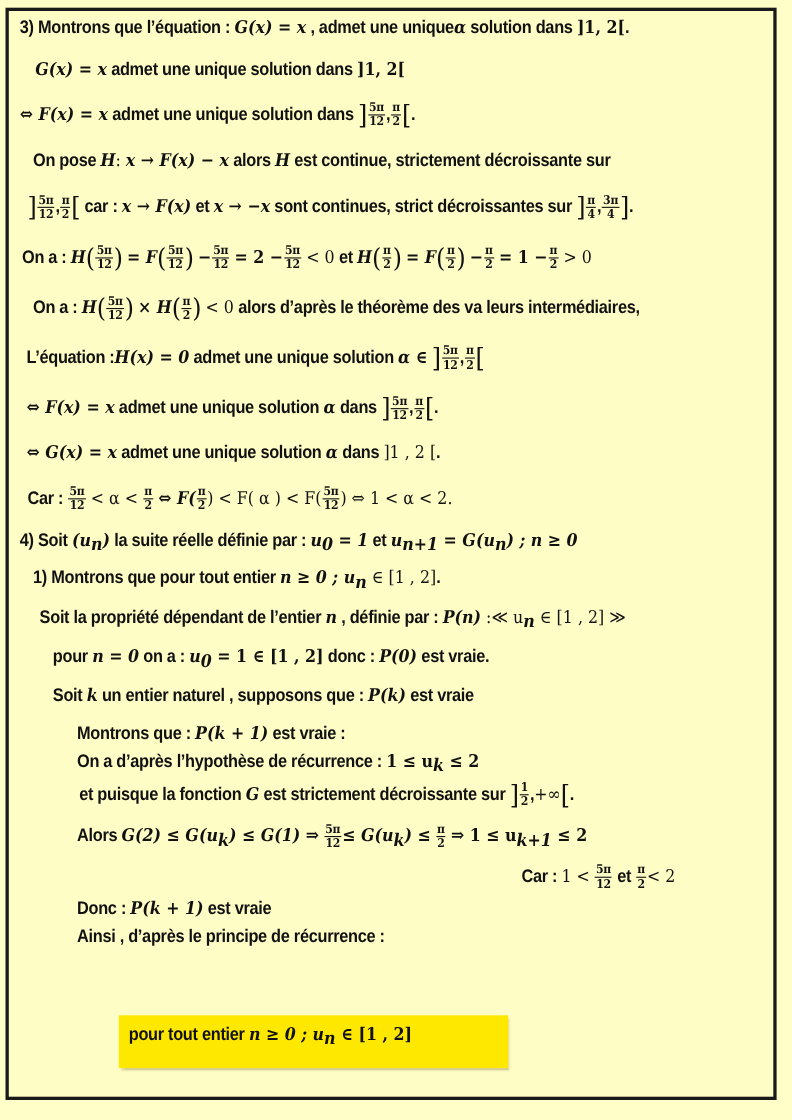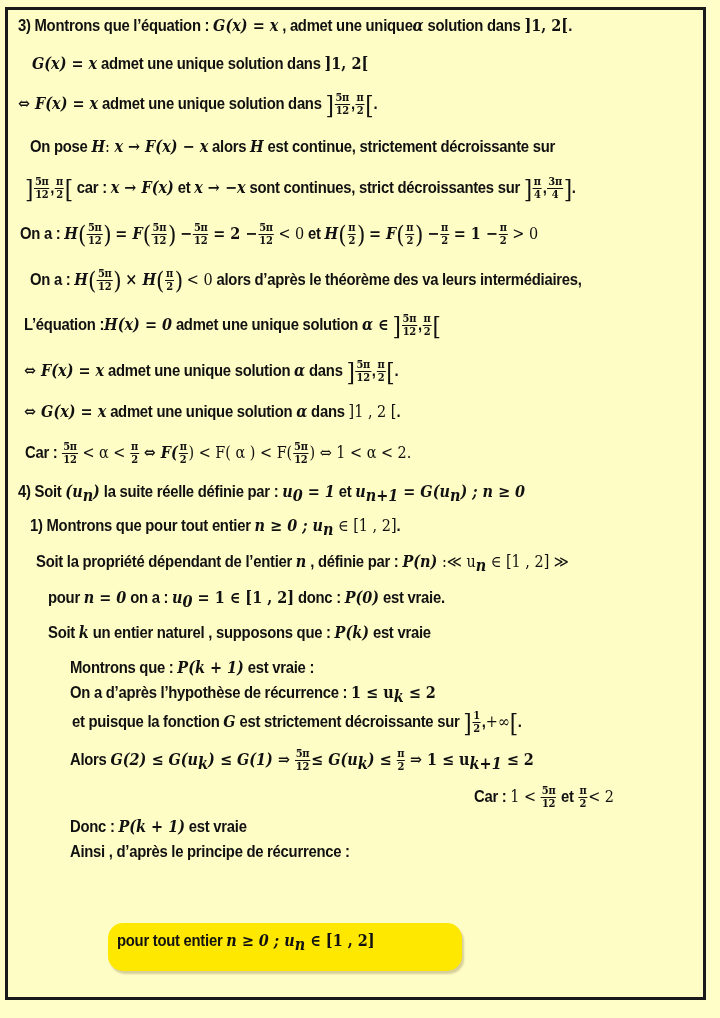--- a/index.html
+++ b/index.html
@@ -32,21 +32,20 @@
   }
   .frac > span { display:block; }
   .frac > span.num { border-bottom:1px solid #111; padding:0 1px; }
   .br { font-family:"DejaVu Serif", "Liberation Serif", serif; font-size:24px; font-weight:normal; vertical-align:middle; line-height:22px; }
   .par { font-family:"DejaVu Serif", "Liberation Serif", serif; font-size:24px; font-weight:normal; vertical-align:middle; line-height:22px; }
   sub { font-size:11px; line-height:0; }
   .highlight {
     position:absolute; left:108px; top:923px; width:354px; height:48px;
     background:#ffe800;
     box-shadow:2px 3px 2px rgba(180,170,120,0.55);
-    border-radius:15px;
   }
   .highlight .line { position:absolute; left:9px; top:6px; }
 </style>
 </head>
 <body>
 
 <div class="frame"></div>
 
 <div class="line" style="left:18px;top:14px;">
   <span>3) Montrons que l’équation : </span><span class="m">G(x) = x</span><span> , admet une unique</span><span class="m">α</span><span> solution dans </span><span class="mb">]1, 2[</span><span>.</span>

